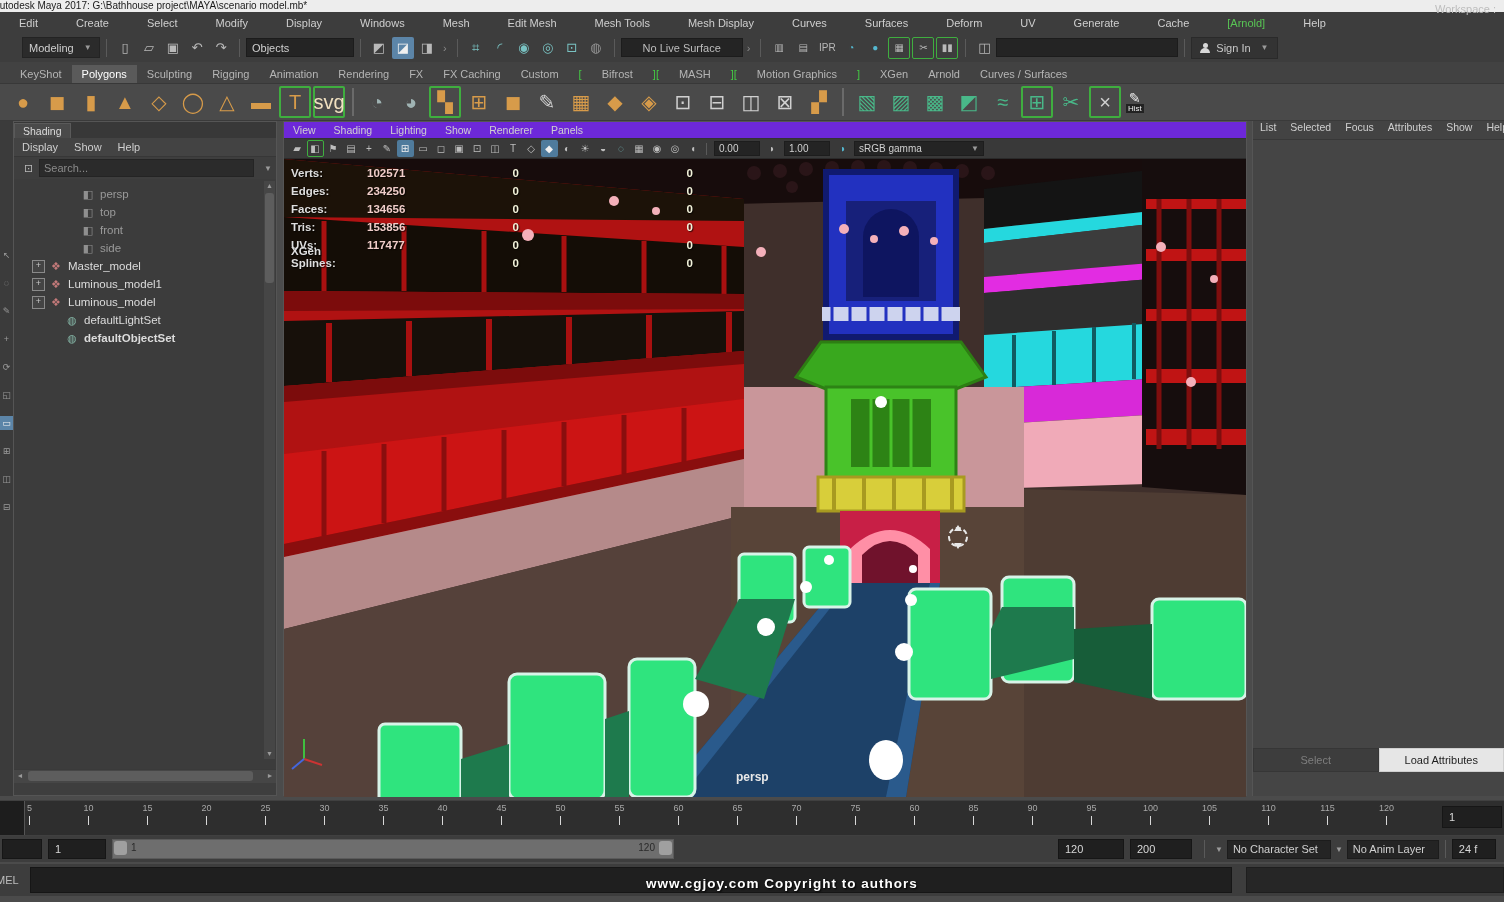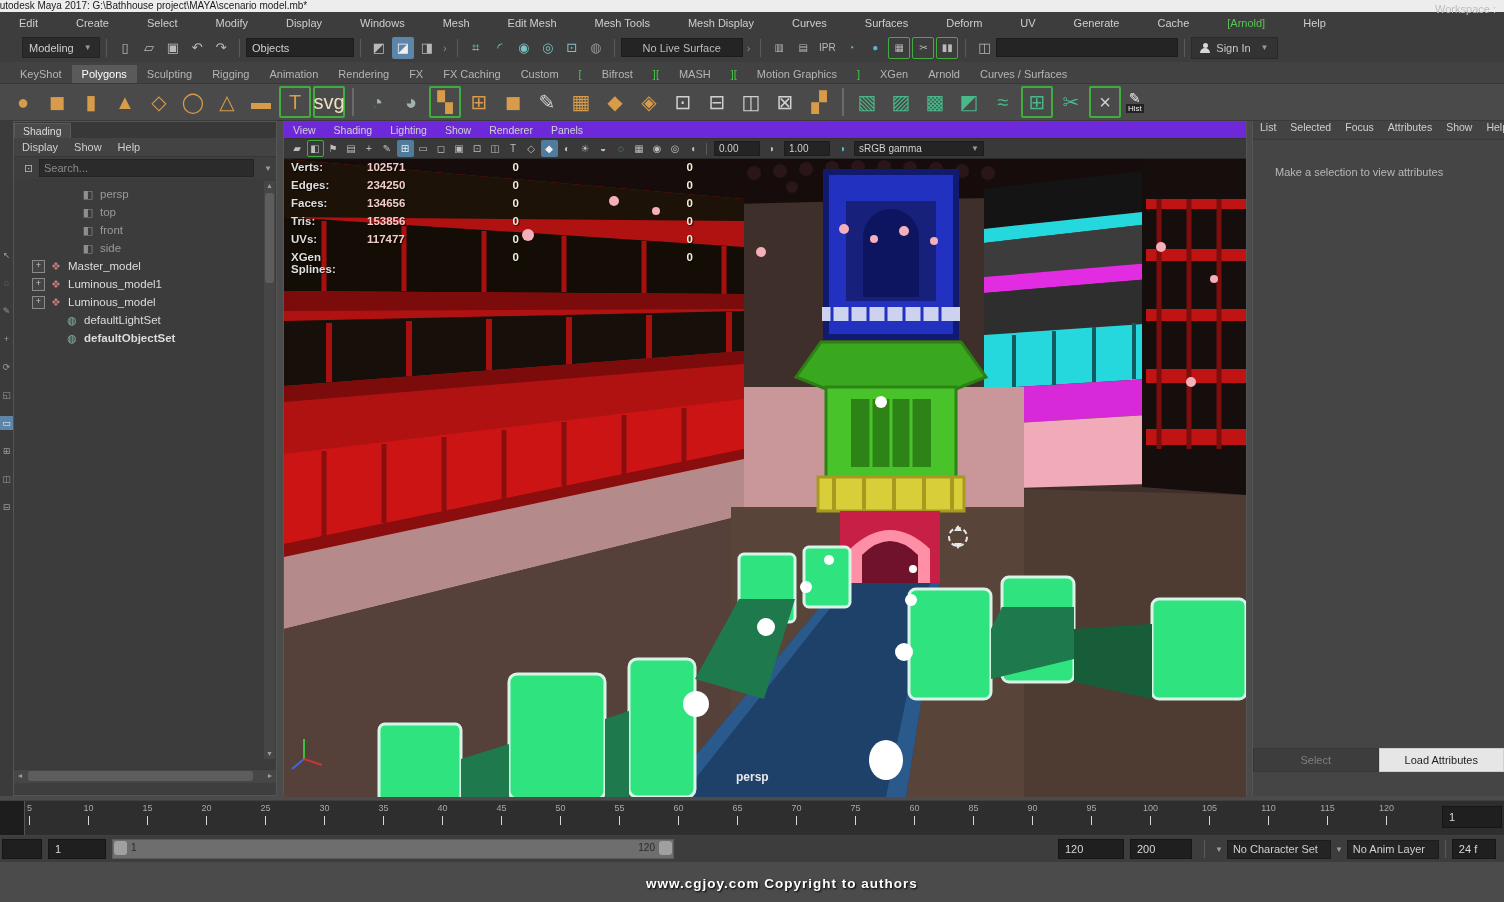--- a/index.html
+++ b/index.html
@@ -81,21 +81,21 @@
   .vp-ic{width:15px;height:15px;display:flex;align-items:center;justify-content:center;font-size:10px;
          color:#bdbdbd;margin:0 0.5px;border:1px solid transparent;border-radius:2px;}
   .vp-sep{width:1px;height:12px;background:#5a5a5a;margin:0 4px;}
   .vp-field{background:#242424;border:1px solid #1d1d1d;color:#d0d0d0;height:13px;font-size:10px;
             display:flex;align-items:center;padding:0 4px;margin:0 3px;}
   #scene{position:relative;width:962px;height:638px;overflow:hidden;}
   #scene svg{display:block;}
   
   #hud{position:absolute;left:7px;top:2px;font-size:11.5px;font-weight:bold;color:#dedede;
        text-shadow:1px 1px 1px rgba(0,0,0,.7);}
-  .hudrow{display:flex;height:18px;align-items:flex-start;}
+  .hudrow{display:flex;height:18px;align-items:flex-end;}
   .hl{width:76px;}
   .hv1{width:36px;text-align:right;color:#f0cdc9;}
   .hv2{width:116px;text-align:right;color:#f2f2da;}
   .hv3{width:174px;text-align:right;color:#f2f2da;}
   
   #attrpanel{left:1252px;top:0;width:252px;height:675px;background:#454545;border-left:1px solid #555;box-sizing:border-box;}
   #ae-menus{height:18px;display:flex;background:#434343;border-bottom:1px solid #383838;}
   #ae-menus span{padding:0 7px;font-size:10.5px;color:#cfcfcf;}
   #ae-empty{padding:26px 0 0 22px;color:#b8b8b8;font-size:11px;}
   #ae-buttons{position:absolute;bottom:24px;left:0;width:100%;display:flex;}
@@ -759,21 +759,20 @@
     <div class="abs" id="attrpanel">
       <div id="ae-menus">
 
       <span>List</span>
           <span>Selected</span>
           <span>Focus</span>
           <span>Attributes</span>
           <span>Show</span>
           <span>Help</span>
         </div>
-      <div id="ae-empty">Make a selection to view attributes</div>
       <div id="ae-buttons">
         <div class="ae-btn" id="btn-select">Select</div>
         <div class="ae-btn" id="btn-load">Load Attributes</div>
       </div>
     </div>
   </div>
 
   <div class="abs" id="timeline">
     <div id="ticks">
 
@@ -931,16 +930,21 @@
     <span class="ddsmall">▼</span>
     <div class="field" style="width:80px;">
       <span>No Anim Layer</span>
     </div>
     <div class="tb-sep"></div>
     <div class="rr-field" style="width:30px;margin-right:0;">
       <span>24 f</span>
     </div>
   </div>
 
+  <div class="abs" id="cmdrow">
+    <span id="mel-label">MEL</span>
+    <div id="cmd-input"></div>
+    <div id="helpline"></div>
+  </div>
 
   <div class="abs" id="watermark">www.cgjoy.com  Copyright  to  authors</div>
   <div class="abs" id="footer"></div>
 </div>
 
 </body></html>

